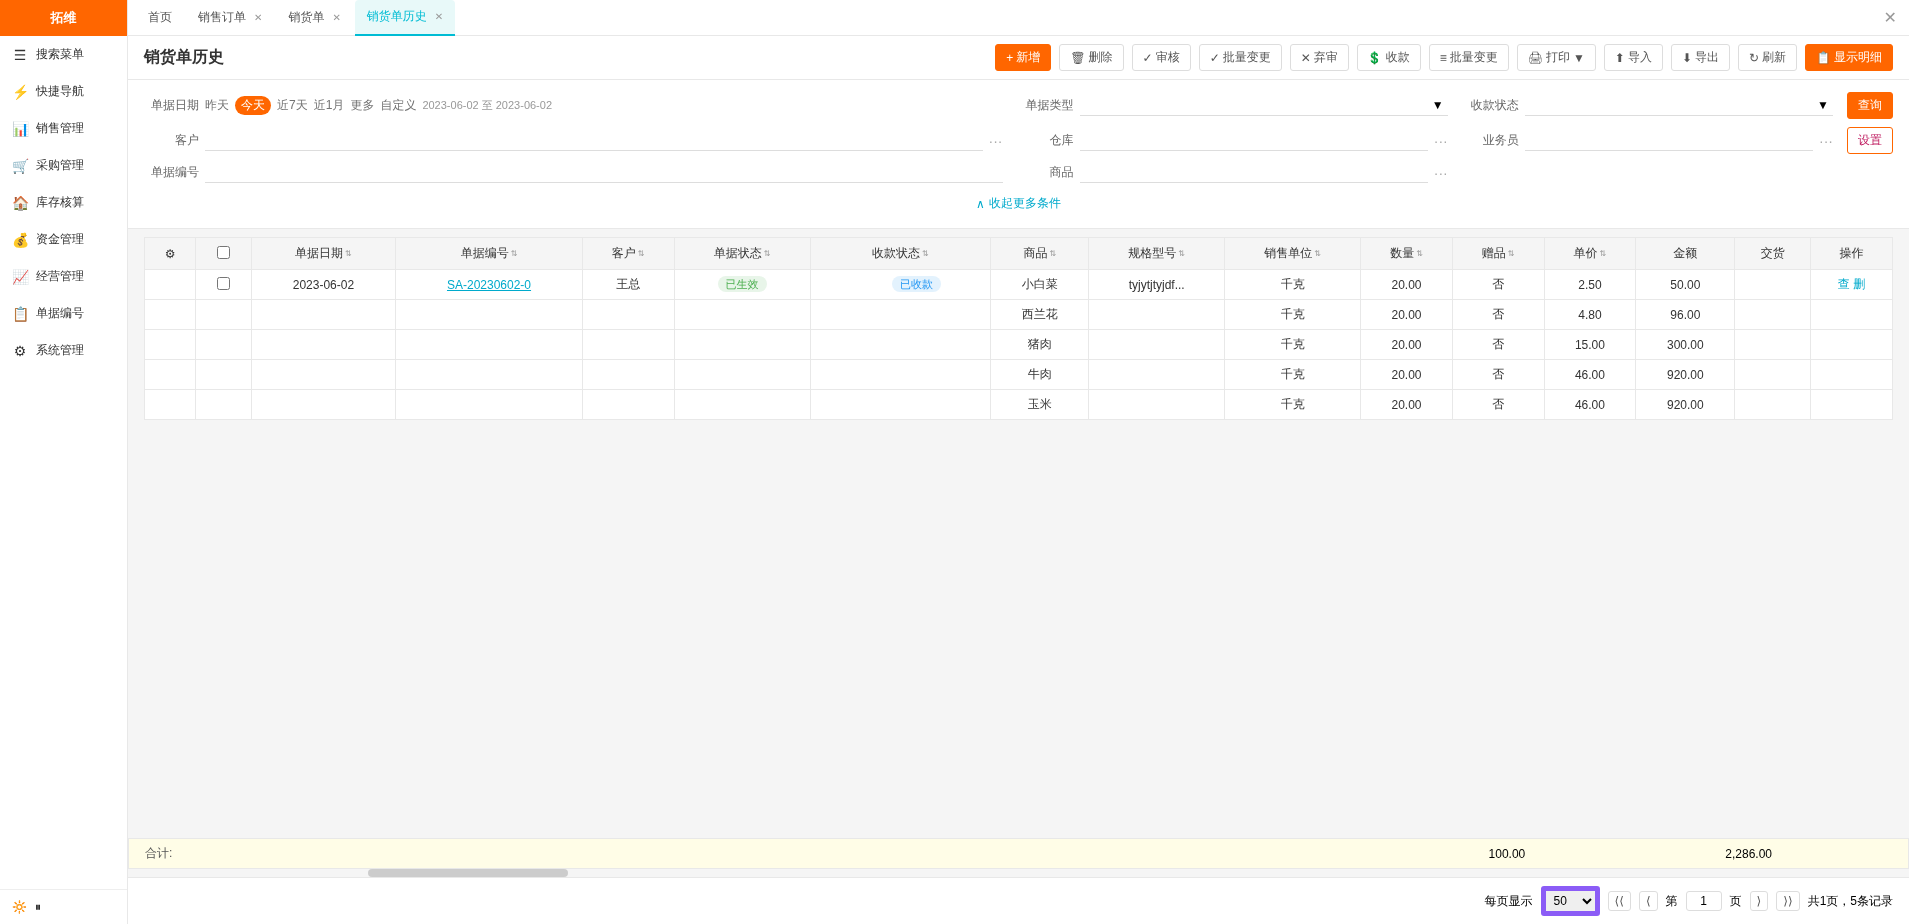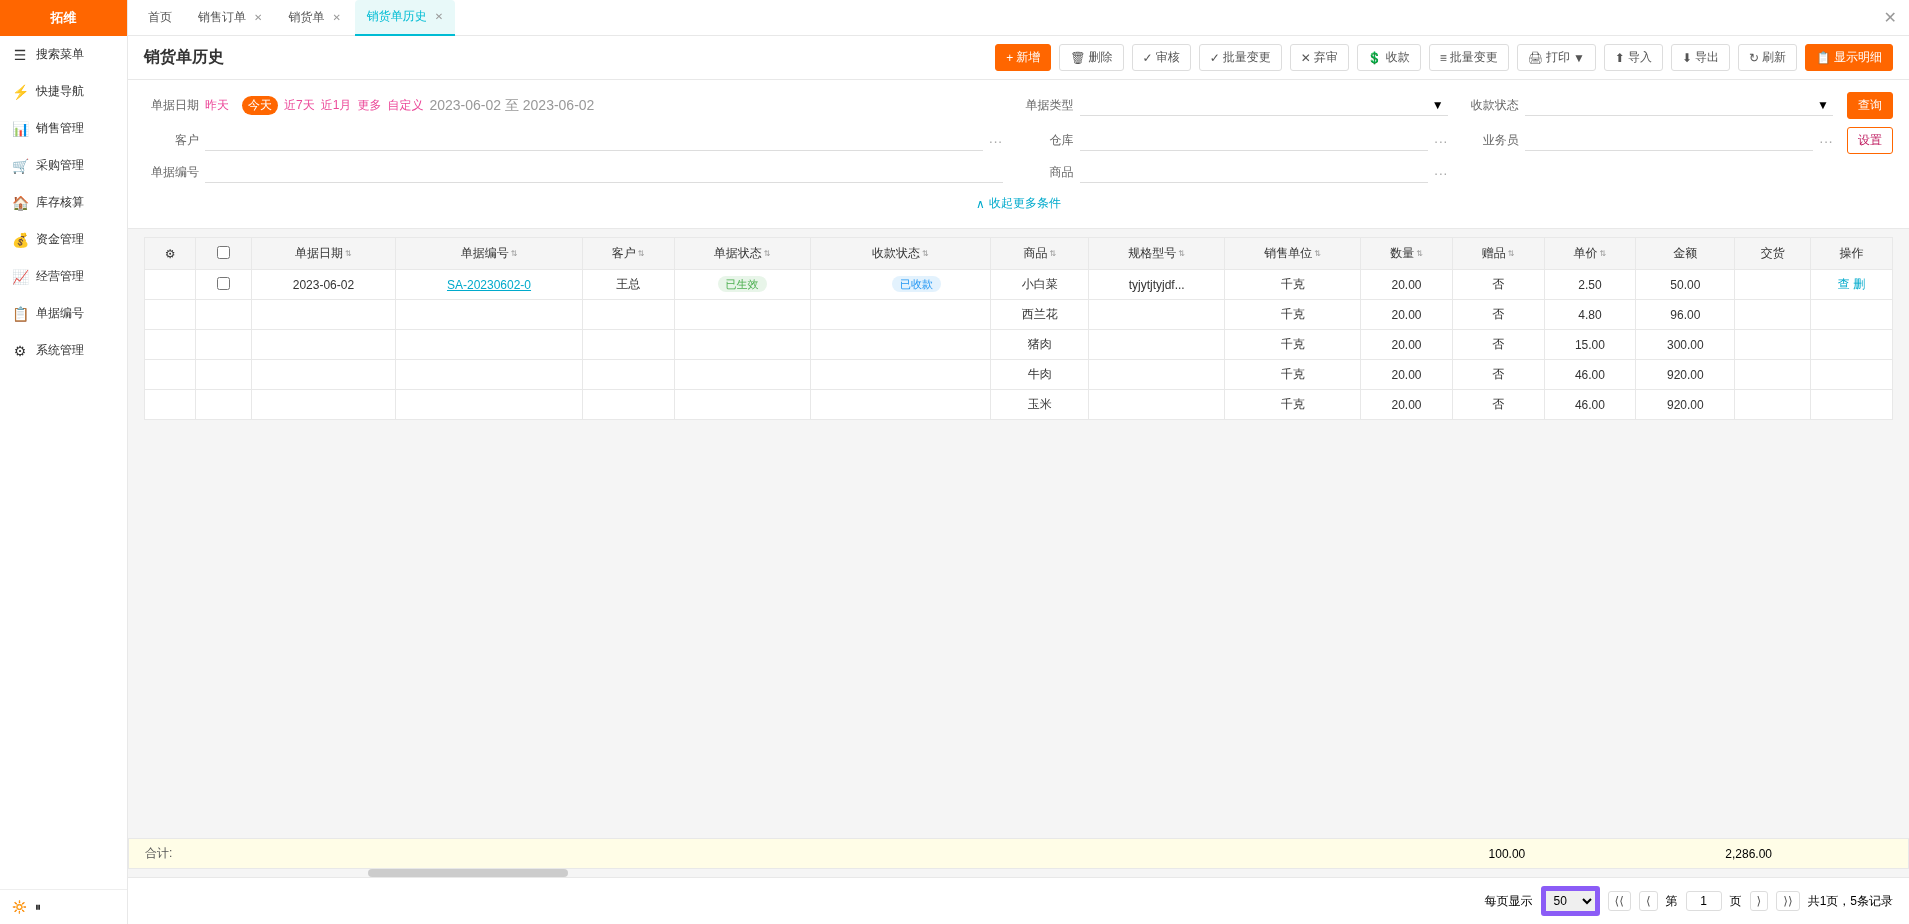--- a/index.html
+++ b/index.html
@@ -133,23 +133,23 @@
       padding: 3px 4px;
       background: transparent;
       outline: none;
       display: flex;
       align-items: center;
       justify-content: space-between;
       cursor: pointer;
     }
     .filter-dots { color: #aaa; font-size: 14px; cursor: pointer; }
     .date-shortcuts { display: flex; gap: 6px; align-items: center; font-size: 12px; color: #555; }
-    .date-shortcut { cursor: pointer; color: #ec4899; }
+    .date-shortcut { cursor: pointer; color: #737373; }
     .date-shortcut.active { color: #fff; background: #ff6600; padding: 1px 5px; border-radius: 10px; }
-    .date-range { color: #999; font-size: 14px; }
+    .date-range { color: #999; font-size: 11px; }
     .collapse-btn {
       display: flex;
       align-items: center;
       justify-content: center;
       gap: 4px;
       color: #00aacc;
       cursor: pointer;
       font-size: 12px;
       padding: 4px 0;
     }
@@ -342,21 +342,21 @@
     </div>
   </div>
 
   <div class="filter-area">
 
     <div class="filter-row">
       <div class="filter-item" style="flex: 2;">
         <span class="filter-label">单据日期</span>
         <div class="date-shortcuts">
           <span class="date-shortcut">昨天</span>
-          <span class="date-shortcut active" style="background:#ff6600; color:#fff; padding:1px 6px; border-radius:10px;margin-left:7px;">今天</span>
+          <span class="date-shortcut active" style="background:#ff6600; color:#fff; padding:1px 6px; border-radius:10px;">今天</span>
           <span class="date-shortcut">近7天</span>
           <span class="date-shortcut">近1月</span>
           <span class="date-shortcut">更多</span>
           <span class="date-shortcut">自定义</span>
           <span class="date-range">2023-06-02 至 2023-06-02</span>
         </div>
       </div>
       <div class="filter-item">
         <span class="filter-label">单据类型</span>
         <div class="filter-select">

